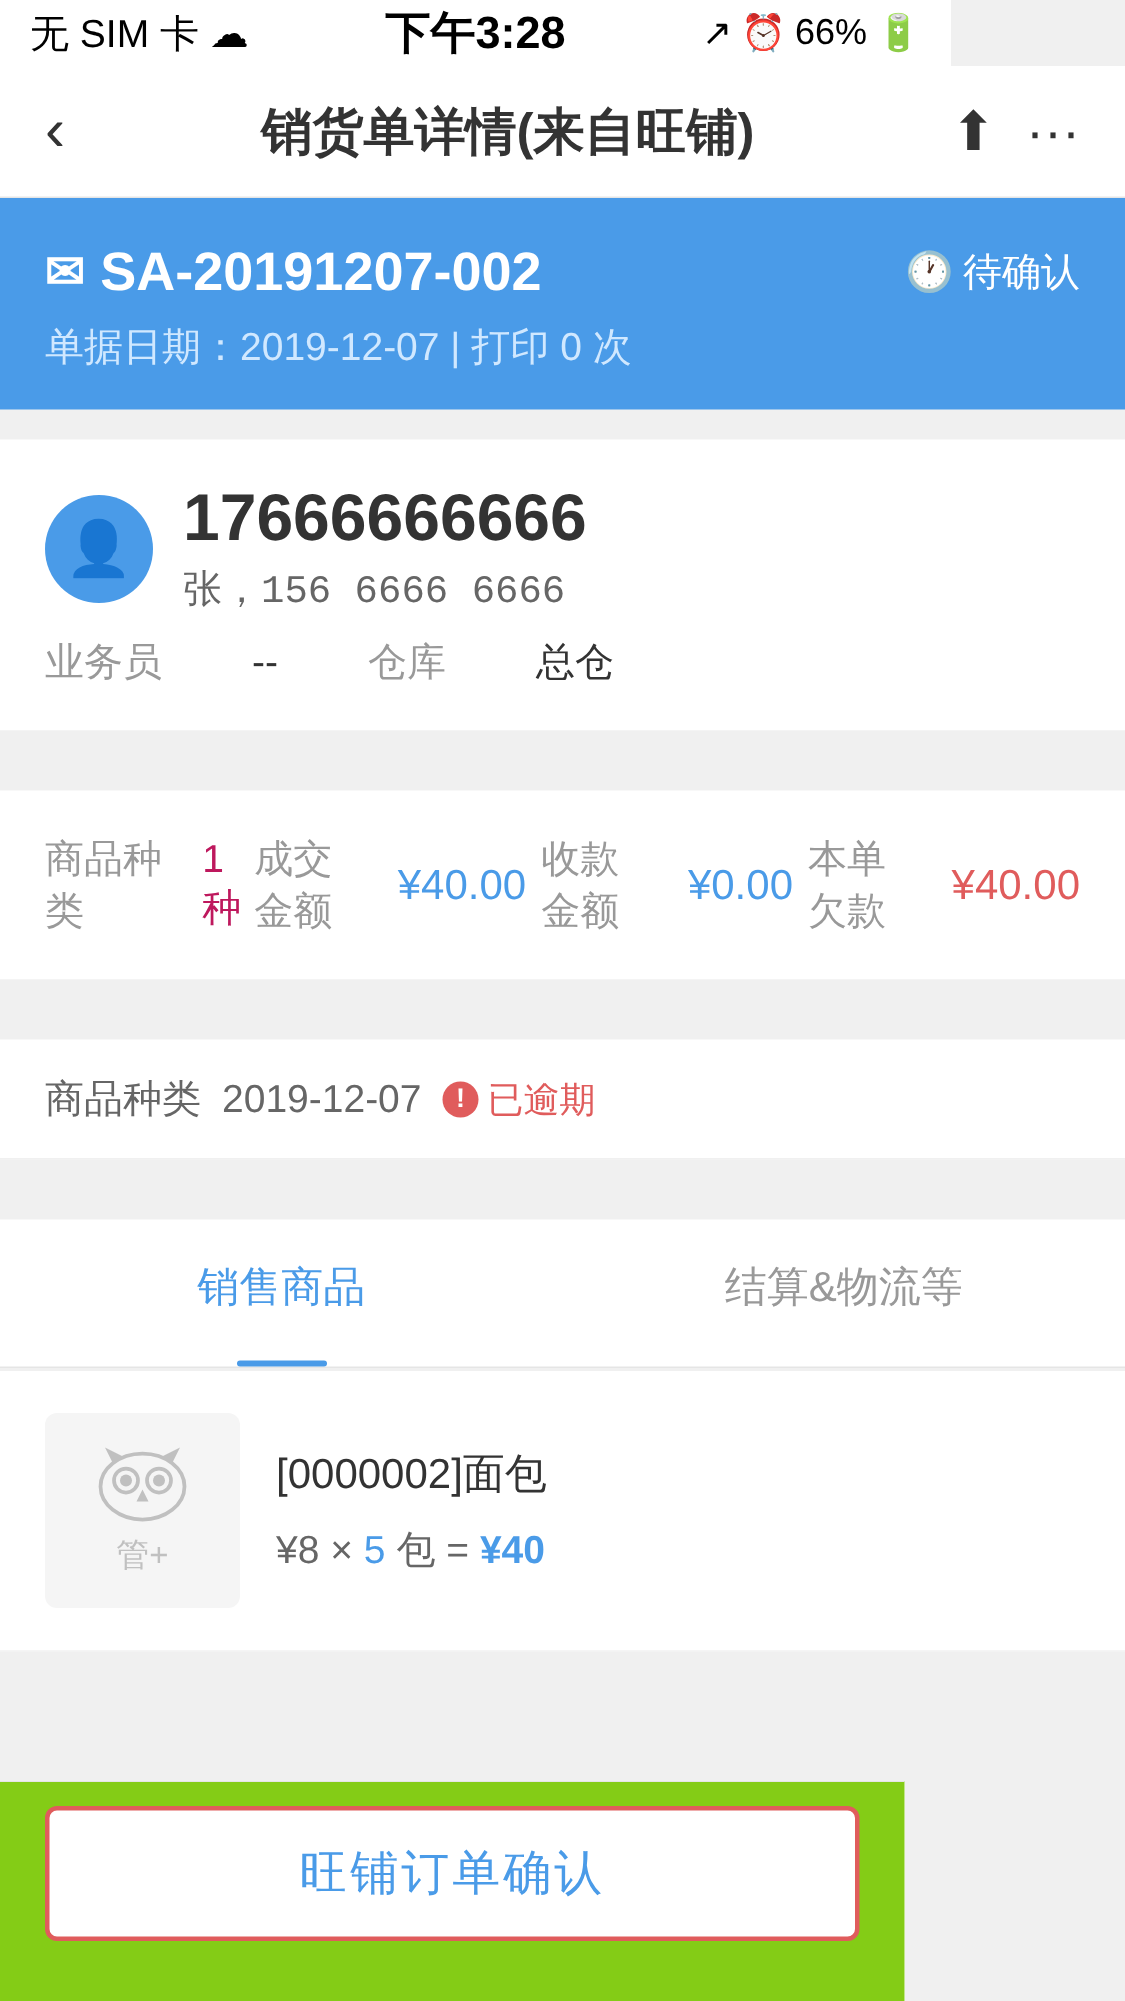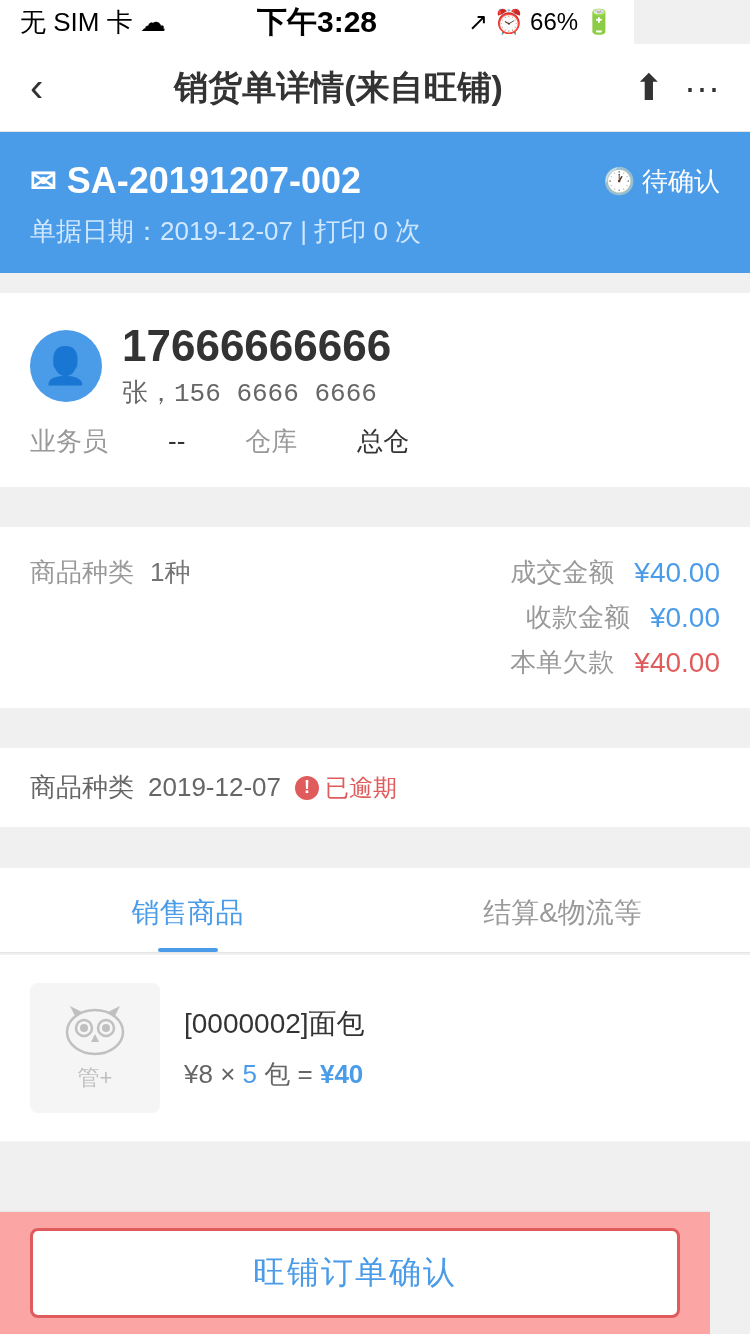--- a/index.html
+++ b/index.html
@@ -175,24 +175,24 @@
       gap: 8px;
       font-size: 26px;
       color: #666;
     }
     .summary-left .item-row {
       display: flex;
       align-items: center;
       gap: 16px;
     }
     .summary-left .item-label { color: #999; }
-    .summary-left .item-value { color: #737373; font-weight: 500; }
+    .summary-left .item-value { color: #be185d; font-weight: 500; }
     .summary-right {
       display: flex;
-      flex-direction: column;
+      flex-direction: row;
       align-items: flex-end;
       gap: 10px;
       font-size: 26px;
     }
     .summary-right .amount-row {
       display: flex;
       align-items: center;
       gap: 20px;
     }
     .summary-right .amount-label { color: #999; }
@@ -236,21 +236,21 @@
     
     .tabs-container {
       background: #fff;
       display: flex;
       margin-top: 20px;
       border-bottom: 1px solid #e5e5e5;
     }
     .tab-item {
       flex: 1;
       text-align: center;
-      padding: 26px 0 20px;
+      padding: 26px 0 34px;
       font-size: 28px;
       color: #999;
       position: relative;
       cursor: pointer;
     }
     .tab-item.active {
       color: #4a9be8;
     }
     .tab-item.active::after {
       content: '';
@@ -321,23 +321,23 @@
       background: #f0f0f0;
       flex: 1;
       min-height: 200px;
     }
 
     
     .bottom-bar {
       position: fixed;
       bottom: 0;
       left: 0;
-      width: 710px;
-      background: #fca5a5;
-      padding: 16px 30px 16px;
+      width: 603px;
+      background: #84cc16;
+      padding: 16px 30px 40px;
       border-top: 1px solid #e5e5e5;
     }
     .confirm-btn {
       width: 100%;
       height: 90px;
       background: #fff;
       border: 3px solid #e05c5c;
       border-radius: 8px;
       font-size: 32px;
       color: #4a9be8;

